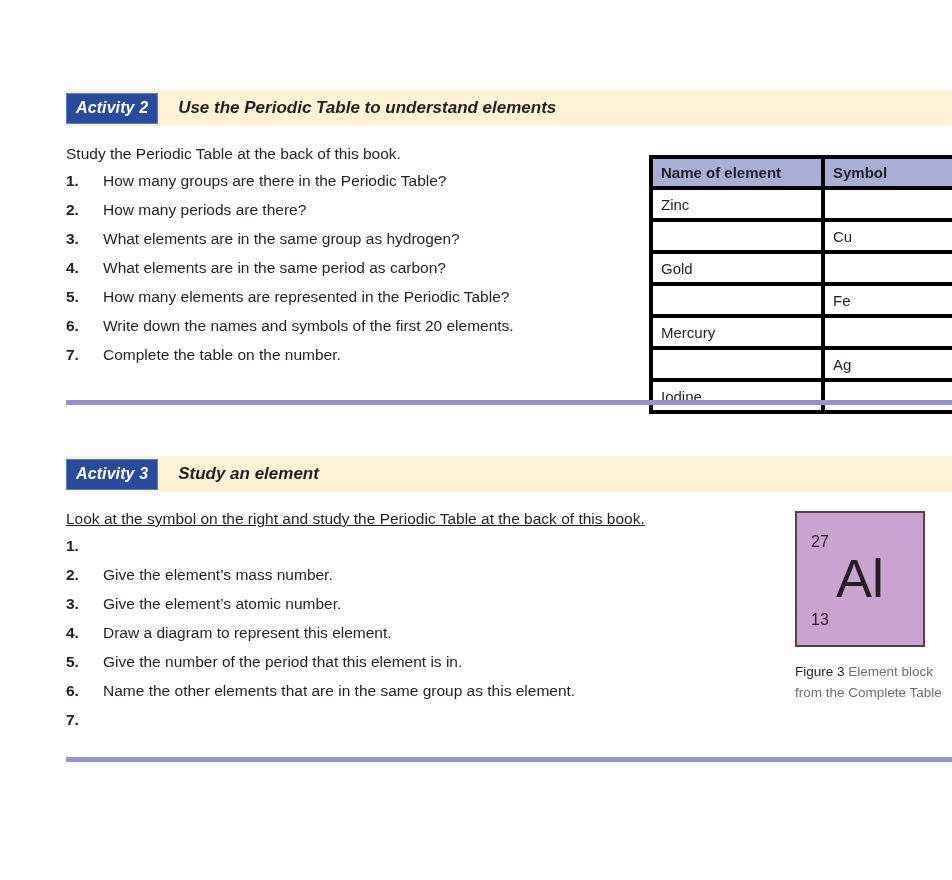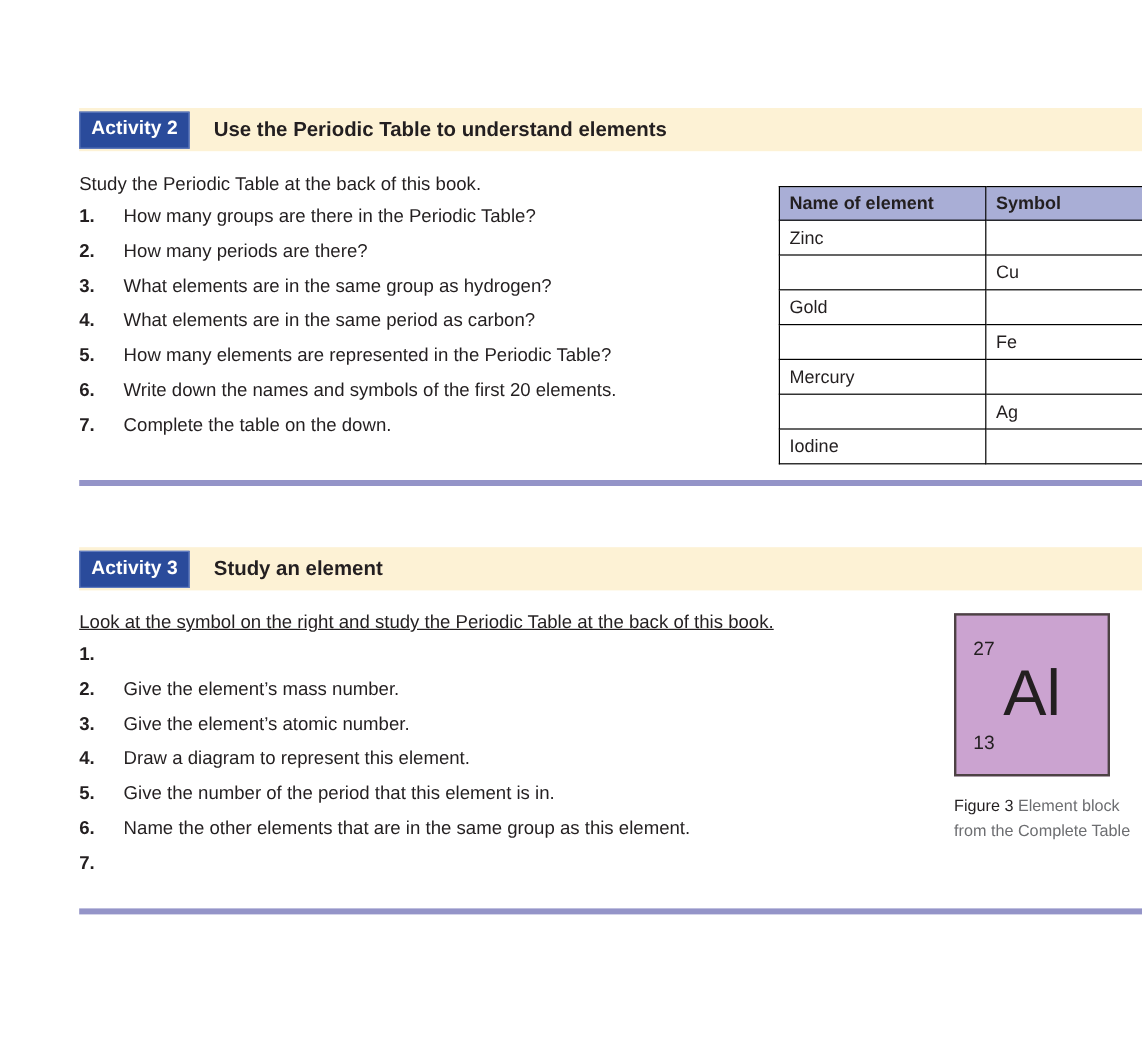--- a/index.html
+++ b/index.html
@@ -35,20 +35,21 @@
 
   
   .activity-band {
     position: absolute;
     left: 66px;
     right: 0;
     height: 36px;
     background: #fdf2d5;
     display: flex;
     align-items: center;
+    font-style: italic;
   }
   .activity-badge {
     background: #2a4b9b;
     border: 1px solid #5f7bbf;
     color: #ffffff;
     font-size: 16px;
     font-weight: bold;
     line-height: 1;
     padding: 6px 9px 7px 9px;
     letter-spacing: .1px;
@@ -100,21 +101,21 @@
     position: absolute;
     left: 649px;
     top: 155px;
     width: 310px;           
     border-collapse: collapse;
     table-layout: fixed;
     font-size: 15px;
   }
   .elem-table th,
   .elem-table td {
-    border: 1px solid #000000;
+    border: 4px solid #000000;
     height: 28px;
     padding: 0 8px;
     text-align: left;
     vertical-align: middle;
     font-weight: normal;
     color: #231f20;
     background: #ffffff;
   }
   .elem-table thead th {
     background: #a9aed6;
@@ -219,21 +220,21 @@
     <li>
       <span class="qnum">5.</span>
       <span class="qtext">How many elements are represented in the Periodic Table?</span>
     </li>
     <li>
       <span class="qnum">6.</span>
       <span class="qtext">Write down the names and symbols of the first 20 elements.</span>
     </li>
     <li>
       <span class="qnum">7.</span>
-      <span class="qtext">Complete the table on the down.</span>
+      <span class="qtext">Complete the table on the number.</span>
     </li>
   </ul>
 
   <table class="elem-table">
     <colgroup>
       <col class="c-name">
       <col class="c-sym">
     </colgroup>
     <thead>
       <tr>

